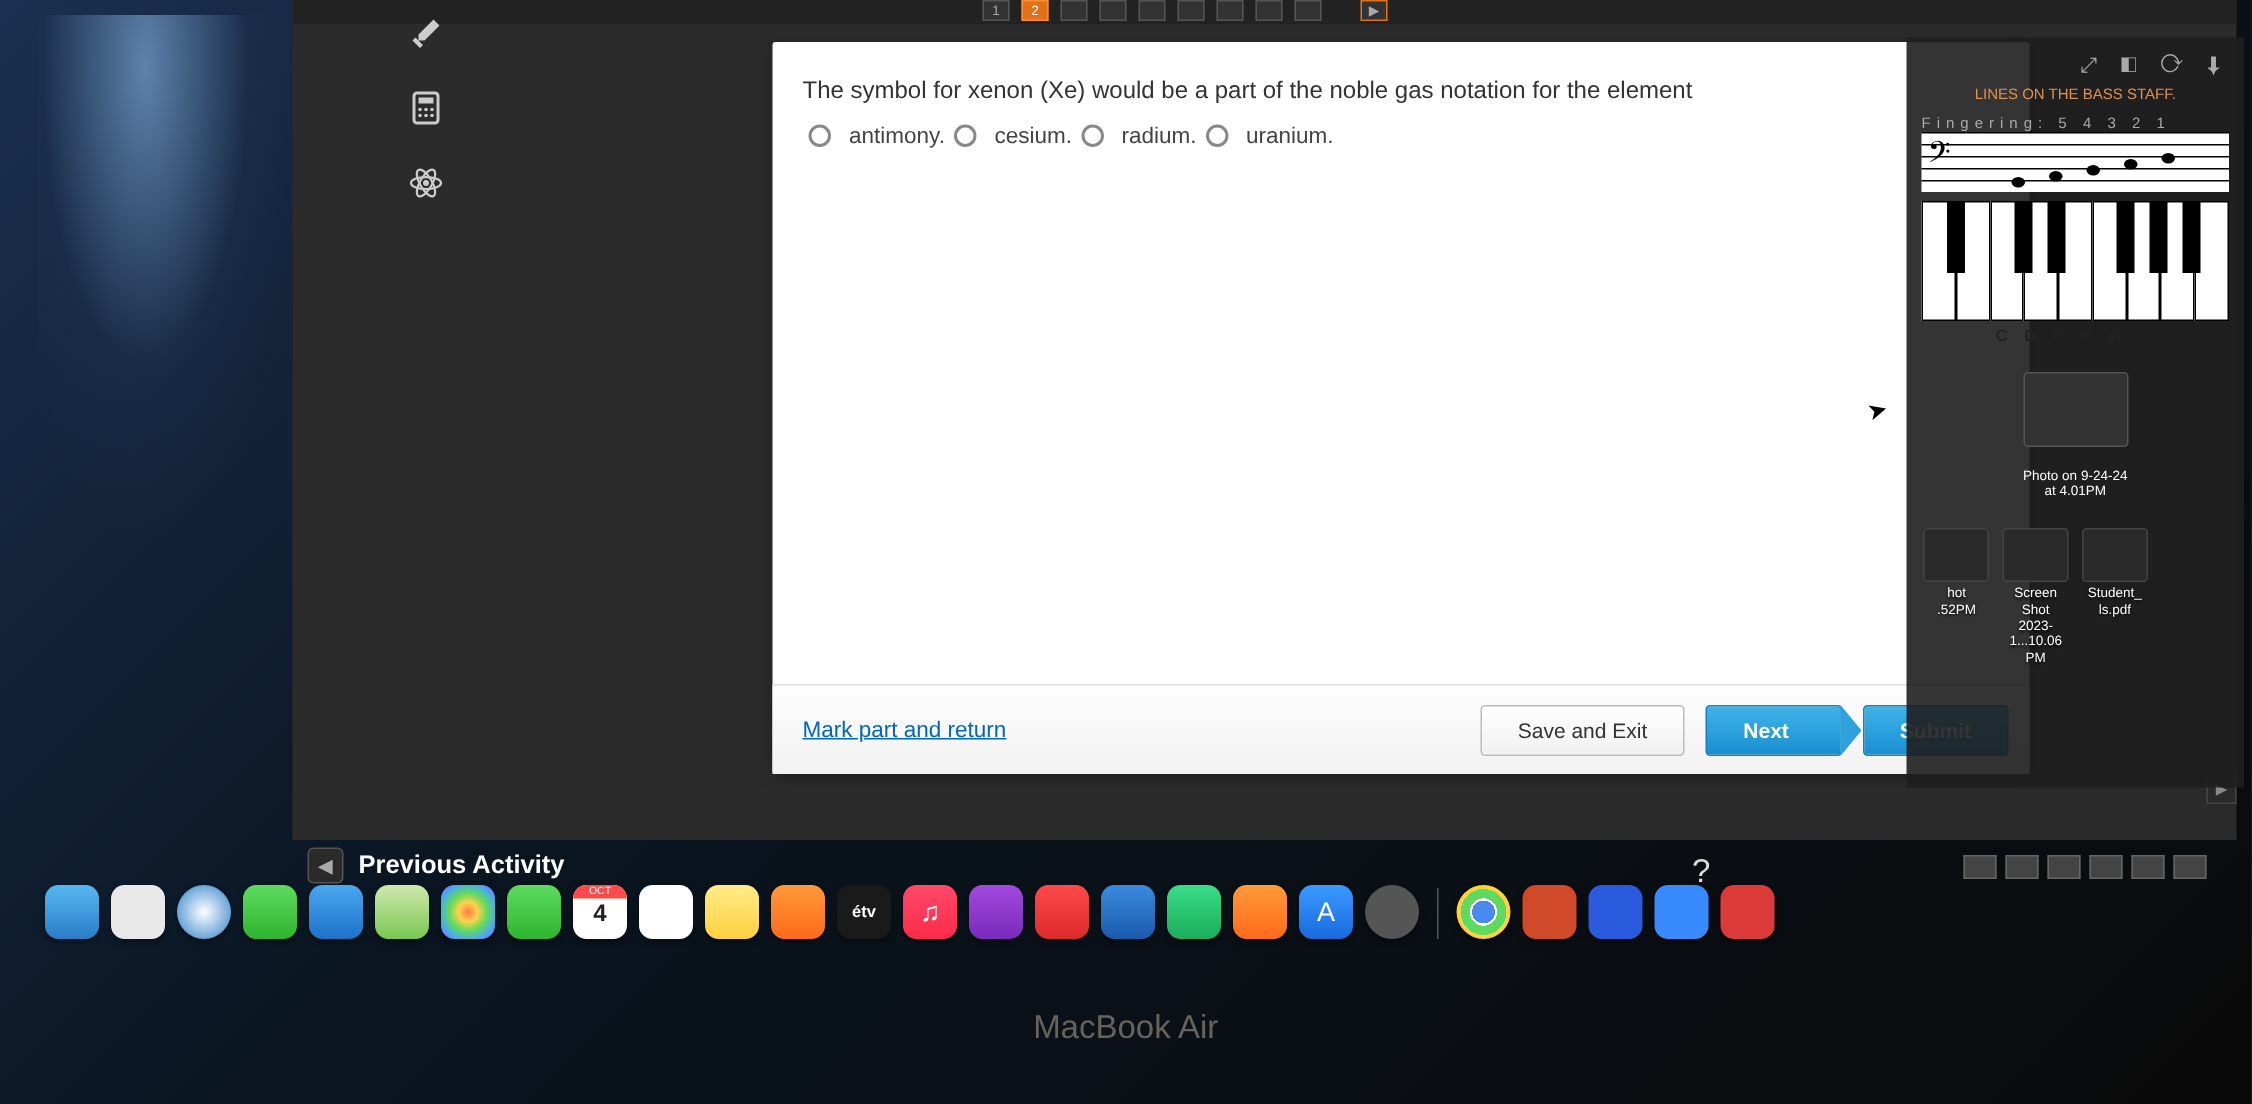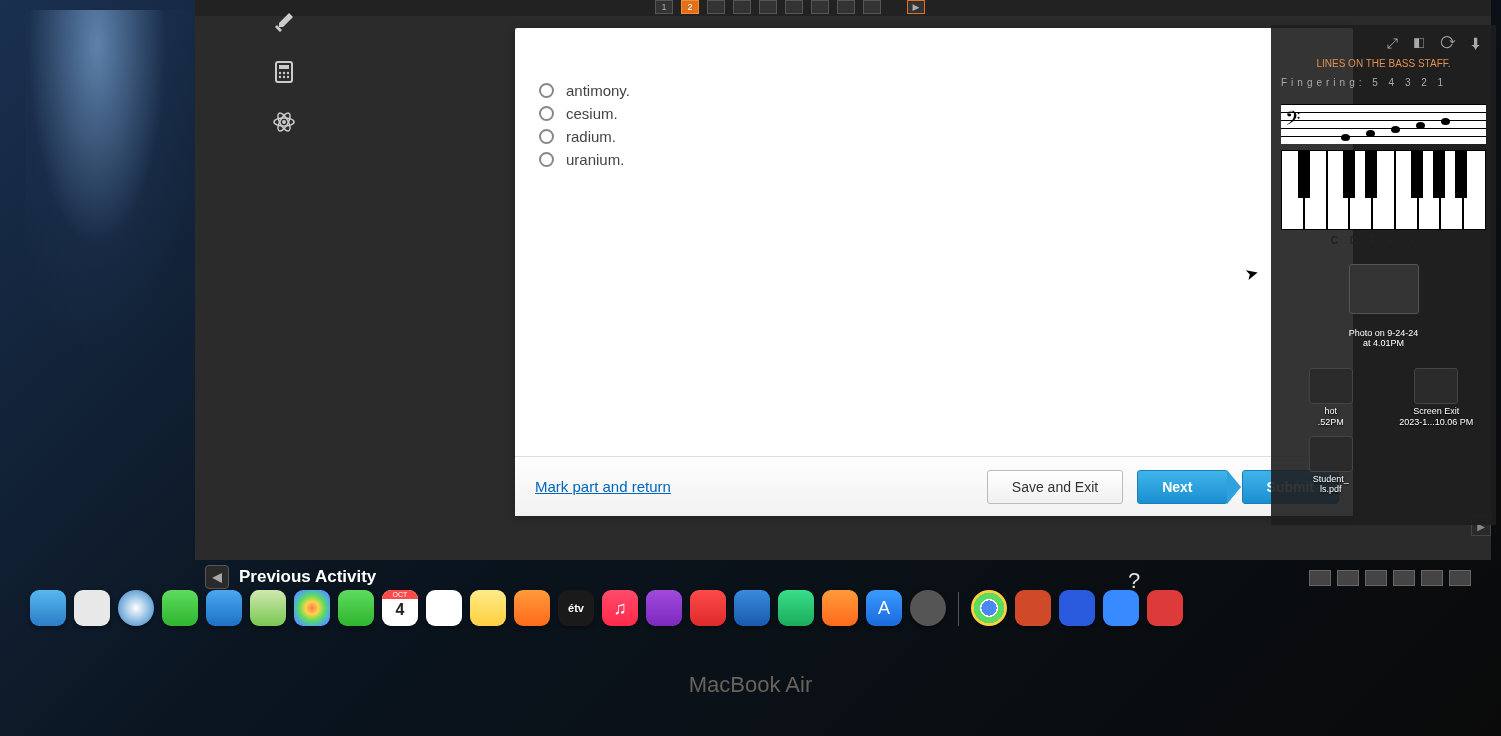--- a/index.html
+++ b/index.html
@@ -63,21 +63,21 @@
       box-shadow: 0 2px 10px rgba(0,0,0,0.3);
     }
     .question-text {
       position: absolute;
       left: 20px; top: 24px; right: 20px;
       font-size: 16px; color: #333;
     }
     .options {
       position: absolute;
       left: 24px; top: 54px;
-      display: flex; flex-direction: column; gap: 6px;
+      display: flex; flex-direction: row; gap: 6px;
     }
     .option-row { display: flex; align-items: center; gap: 12px; }
     .radio {
       width: 15px; height: 15px; border: 2px solid #888; border-radius: 50%; background: #fff;
     }
     .option-label { font-size: 15px; color: #444; }
     .card-footer {
       position: absolute;
       left: 0; right: 0; bottom: 0; height: 60px;
       border-top: 1px solid #ddd;
@@ -181,37 +181,37 @@
     .dock-icon.red { background: #dd3a3a; }
     .right-panel {
       position: absolute;
       right: 5px; top: 25px; width: 225px; height: 500px;
       background: rgba(30,30,30,0.9);
       color: #ccc; font-size: 11px;
       padding: 10px;
     }
     .right-panel .top-icons{ text-align:right; font-size:14px; margin-bottom:6px; letter-spacing:6px; color:#aaa;}
     .right-panel .staff-label { color: #e09050; font-size: 10px; margin-bottom: 8px; text-align:center;}
-    .right-panel .finger { color:#aaa; font-size:10px; margin-bottom:16px; letter-spacing:4px;}
+    .right-panel .finger { color:#aaa; font-size:10px; margin-bottom:0; letter-spacing:4px;}
     .staff {
       height: 40px; background: #fff; position: relative; margin-bottom: 6px;
     }
     .staff::before, .staff::after { content:''; position:absolute; left:0; right:0; height:1px; background:#000; }
     .staff::before{ top: 8px; box-shadow: 0 8px #000, 0 16px #000, 0 24px #000;}
     .bass-clef{ position:absolute; left:4px; top:4px; font-size:24px; color:#000; font-family:serif;}
     .staff .note{ position:absolute; width:9px;height:7px;background:#000;border-radius:50%;}
     .keyboard {
       height: 80px; background: #fff; display: flex; position: relative; margin-bottom:4px;
     }
     .wkey { flex:1; border:1px solid #000; background:#fff; position:relative;}
     .bkey { position:absolute; top:0; width:12px; height:48px; background:#000; z-index:2;}
     .key-labels{ display:flex; font-size:11px; color:#222; font-weight:bold;}
     .key-labels span{ flex:1; text-align:center;}
     .desktop-files {
-      display: grid; grid-template-columns: repeat(2, 1fr); gap: 8px 6px;
+      display: grid; grid-template-columns: repeat(4, 1fr); gap: 8px 6px;
       margin-top: 20px;
     }
     .file-thumb { text-align: center; }
     .file-thumb .thumb { width: 44px; height: 36px; background: #2a2a2a; border: 1px solid #444; margin: 0 auto 2px; border-radius:3px;}
     .file-thumb .label { font-size: 9px; color: #fff; line-height: 1.2; text-shadow: 0 1px 2px #000;}
     .nav-arrow-br {
       position: absolute;
       right: 10px; top: 516px;
       width: 20px; height: 20px; background: #2a2a2a; border: 1px solid #444;
       display:flex; align-items:center; justify-content:center; color:#888; font-size:10px;
@@ -272,20 +272,21 @@
       <svg viewBox="0 0 24 24">
           <circle cx="12" cy="12" r="2" fill="#ccc"></circle>
           <ellipse cx="12" cy="12" rx="10" ry="4" fill="none" stroke="#ccc" stroke-width="1.5"></ellipse>
           <ellipse cx="12" cy="12" rx="10" ry="4" fill="none" stroke="#ccc" stroke-width="1.5" transform="rotate(60 12 12)"></ellipse>
           <ellipse cx="12" cy="12" rx="10" ry="4" fill="none" stroke="#ccc" stroke-width="1.5" transform="rotate(-60 12 12)"></ellipse>
         </svg>
     </div>
   </div>
 
   <div class="content-card">
+    <div class="question-text">The symbol for xenon (Xe) would be a part of the noble gas notation for the element</div>
     <div class="options">
       <div class="option-row">
         <div class="radio"></div>
         <span class="option-label">antimony.</span>
       </div>
       <div class="option-row">
         <div class="radio"></div>
         <span class="option-label">cesium.</span>
       </div>
       <div class="option-row">
@@ -402,21 +403,21 @@
       <span>Photo on 9-24-24</span><br><span>at 4.01PM</span>
     </div>
   </div>
   <div class="desktop-files">
     <div class="file-thumb">
         <div class="thumb"></div>
         <div class="label"><span>hot</span><br><span>.52PM</span></div>
       </div>
     <div class="file-thumb">
         <div class="thumb"></div>
-        <div class="label"><span>Screen Exit</span><br><span>2023-1...10.06 PM</span></div>
+        <div class="label"><span>Screen Shot</span><br><span>2023-1...10.06 PM</span></div>
       </div>
     <div class="file-thumb">
         <div class="thumb"></div>
         <div class="label"><span>Student_</span><br><span>ls.pdf</span></div>
       </div>
   </div>
 </div>
 
 <div class="laptop-label">MacBook Air</div>
 

